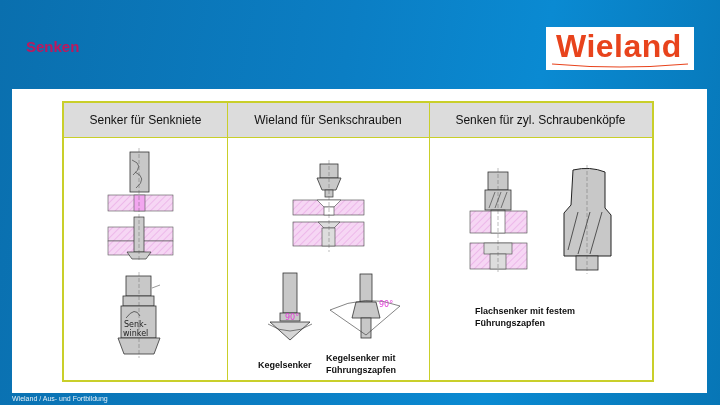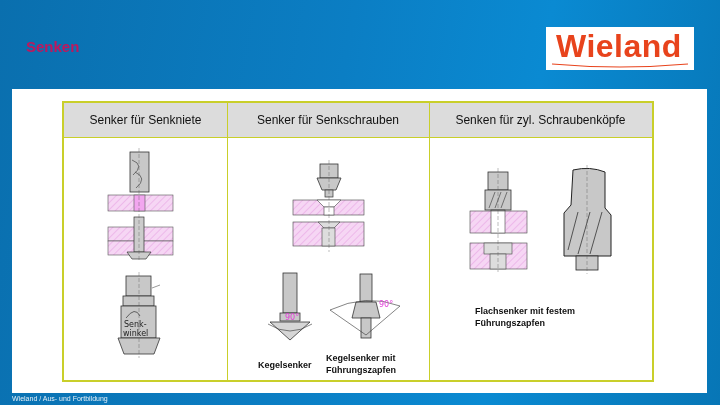--- a/index.html
+++ b/index.html
@@ -28,21 +28,21 @@
   <span class="logo-text">Wieland</span>
   <svg class="logo-curve" width="148" height="8">
       <path d="M6 3 Q74 9 142 3" stroke="#e8431c" stroke-width="1.2" fill="none"></path>
     </svg>
 </div>
 
 <div class="panel"></div>
 
 <div class="table">
   <div class="hdr" style="left:0;width:163px;">Senker für Senkniete</div>
-  <div class="hdr" style="left:163px;width:202px;">Senker für Senkschrauben</div>
+  <div class="hdr" style="left:163px;width:202px;">Wieland für Senkschrauben</div>
   <div class="hdr" style="left:365px;width:223px;">Senken für zyl. Schraubenköpfe</div>
   <div class="vline" style="left:163px;"></div>
   <div class="vline" style="left:365px;"></div>
 </div>
 
 <svg width="720" height="405" style="left:0;top:0;">
   <defs>
     <pattern id="hatch" width="5" height="5" patternUnits="userSpaceOnUse" patternTransform="rotate(45)">
       <rect width="5" height="5" fill="#f6d6f4"></rect>
       <line x1="0" y1="0" x2="0" y2="5" stroke="#e49ae0" stroke-width="1"></line>

